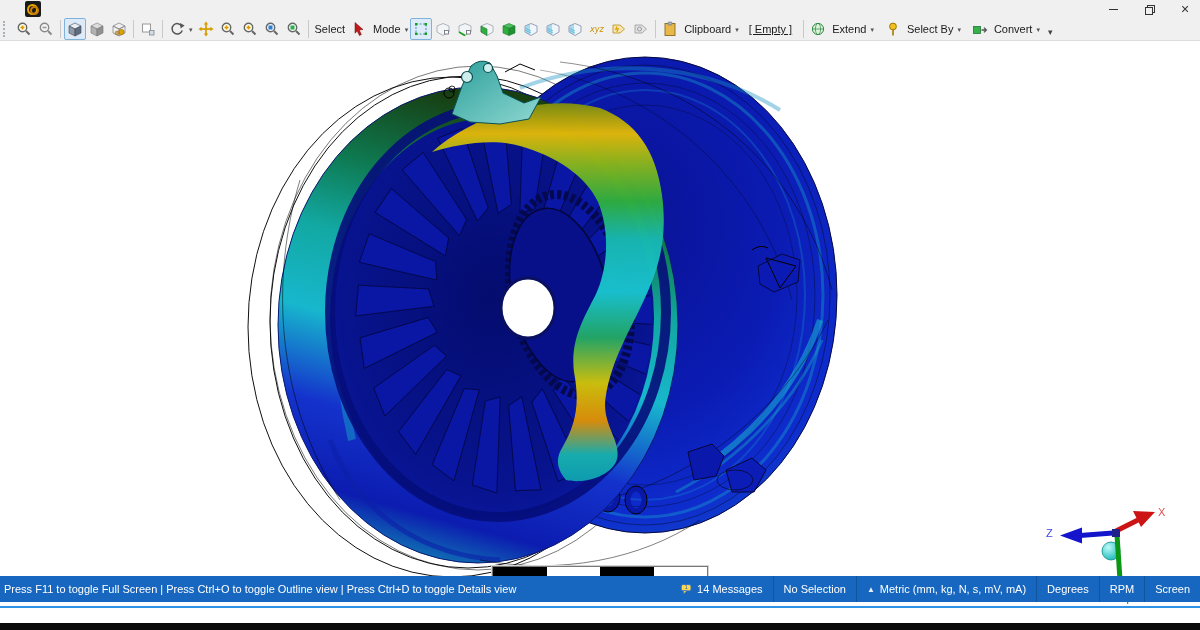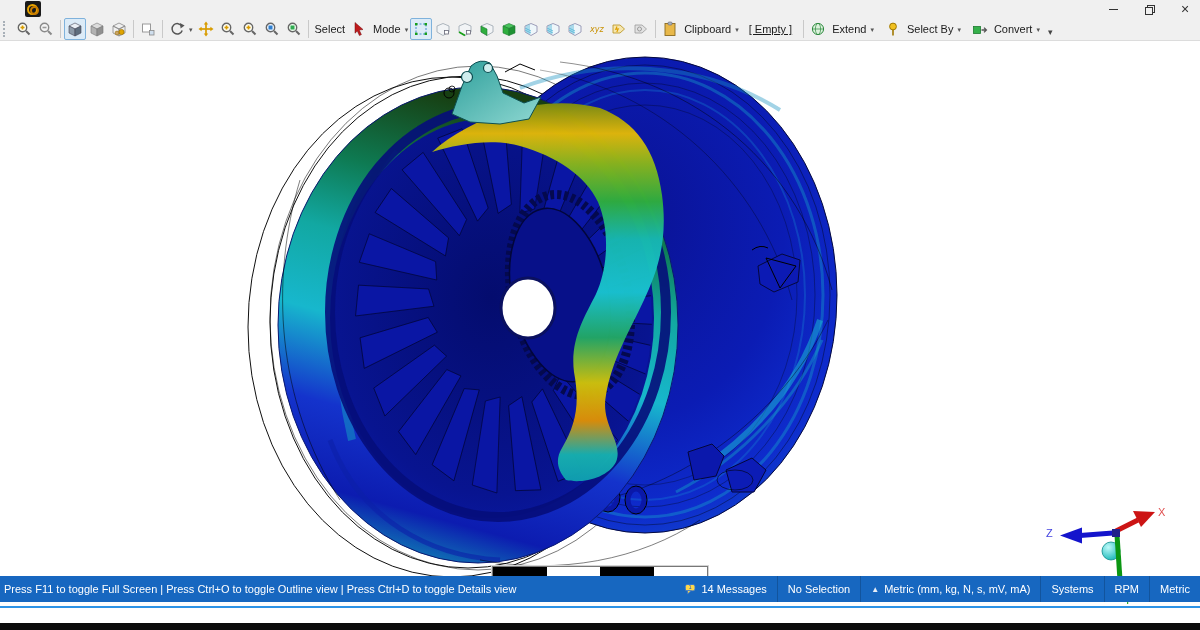--- a/index.html
+++ b/index.html
@@ -572,23 +572,23 @@
       <span>14 Messages</span>
     </div>
     <div class="sb-cell">
       <span>No Selection</span>
     </div>
     <div class="sb-cell">
       <span class="sb-tri">▲</span>
       <span>Metric (mm, kg, N, s, mV, mA)</span>
     </div>
     <div class="sb-cell">
-      <span>Systems</span>
+      <span>Degrees</span>
     </div>
     <div class="sb-cell">
       <span>RPM</span>
     </div>
     <div class="sb-cell">
-      <span>Metric</span>
+      <span>Screen</span>
     </div>
   </div>
 </div>
 <div class="taskbar-strip"></div>
 
 </body></html>

